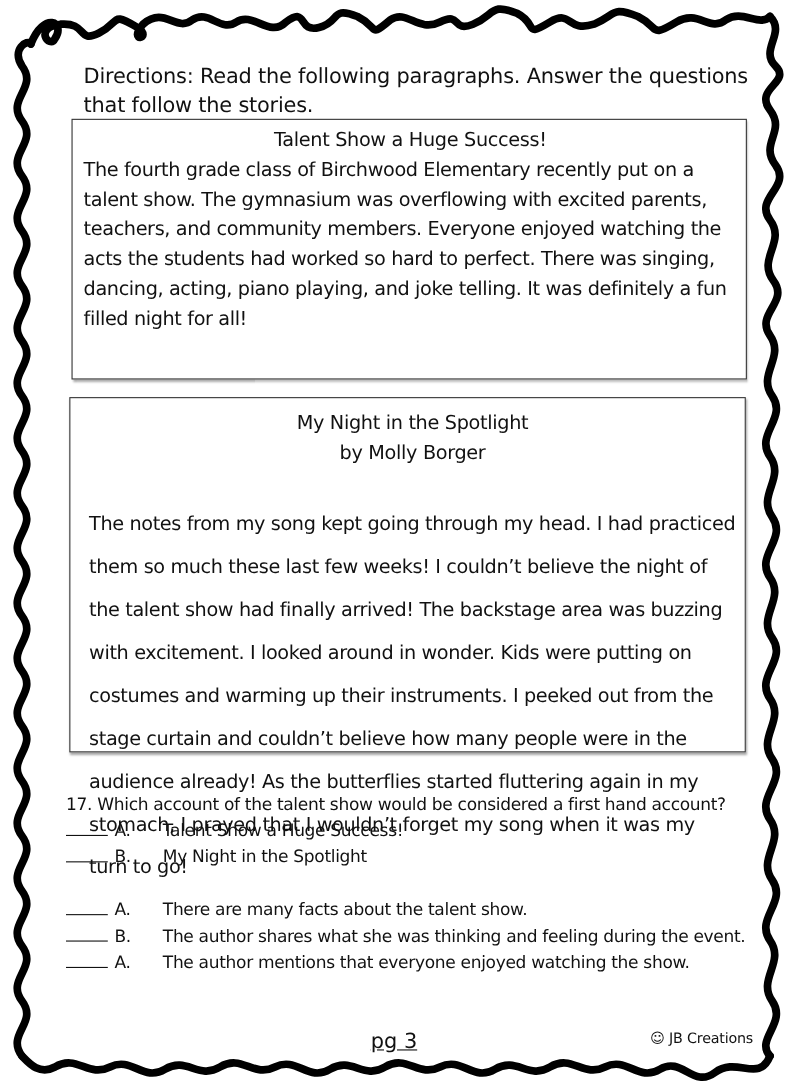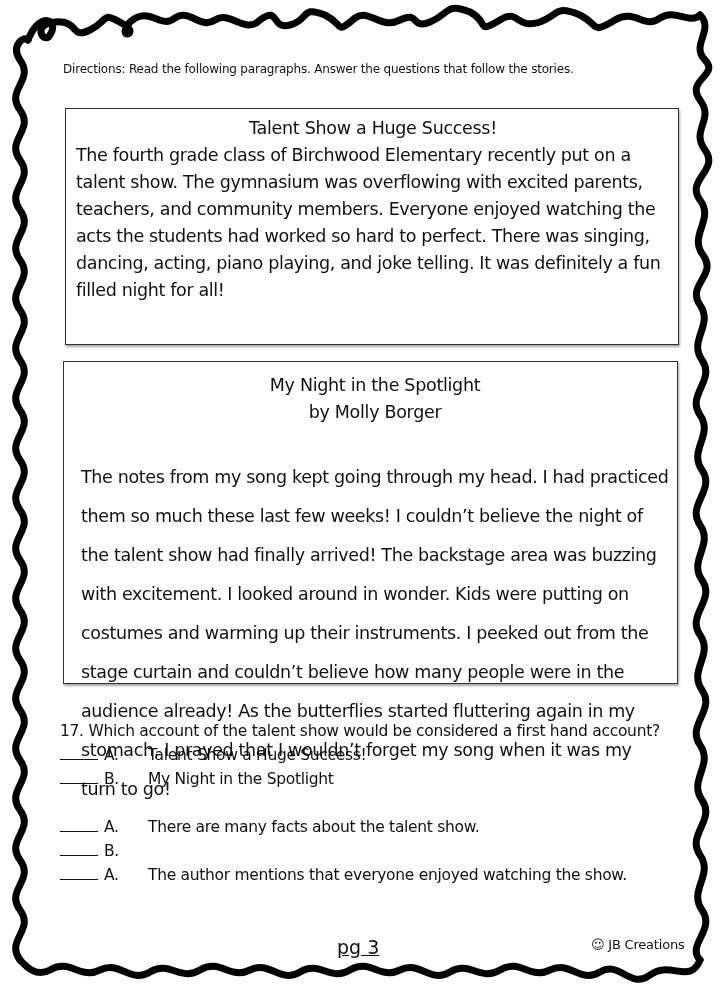--- a/index.html
+++ b/index.html
@@ -3,22 +3,22 @@
   <meta charset="utf-8">
   <style>
     html, body { margin: 0; padding: 0; }
     body {
       width: 720px; height: 990px; position: relative; overflow: hidden;
       background: #ffffff; color: #111;
       font-family: "DejaVu Sans", sans-serif;
     }
     .border-svg { position: absolute; left: 0; top: 0; width: 720px; height: 990px; pointer-events: none; }
     .directions {
-      position: absolute; left: 63px; top: 56px; width: 610px;
-      font-size: 12px; line-height: 27px; letter-spacing: -0.2px;
+      position: absolute; left: 76px; top: 56px; width: 610px;
+      font-size: 19px; line-height: 27px; letter-spacing: -0.2px;
     }
     .story-box {
       position: absolute; background: #fff;
       border: 1.5px solid #333;
       box-shadow: 1px 2px 2px rgba(0,0,0,0.35);
       box-sizing: border-box;
     }
     .box1 { left: 65px; top: 108px; width: 614px; height: 237px; padding: 6px 8px 0 10px; }
     .box2 { left: 63px; top: 361px; width: 615px; height: 323px; padding: 10px 8px 0 17px; }
     .story-title, .story-byline {
@@ -91,20 +91,21 @@
 
 <div class="question q18">
   <div class="option">
     <span class="blank"></span>
     <span class="letter">A.</span>
     <span>There are many facts about the talent show.</span>
   </div>
   <div class="option">
     <span class="blank"></span>
     <span class="letter">B.</span>
+    <span>The author shares what she was thinking and feeling during the event.</span>
   </div>
   <div class="option">
     <span class="blank"></span>
     <span class="letter">A.</span>
     <span>The author mentions that everyone enjoyed watching the show.</span>
   </div>
 </div>
 
 <div class="footer-page">pg 3</div>
 <div class="footer-credit">☺ JB Creations</div>

